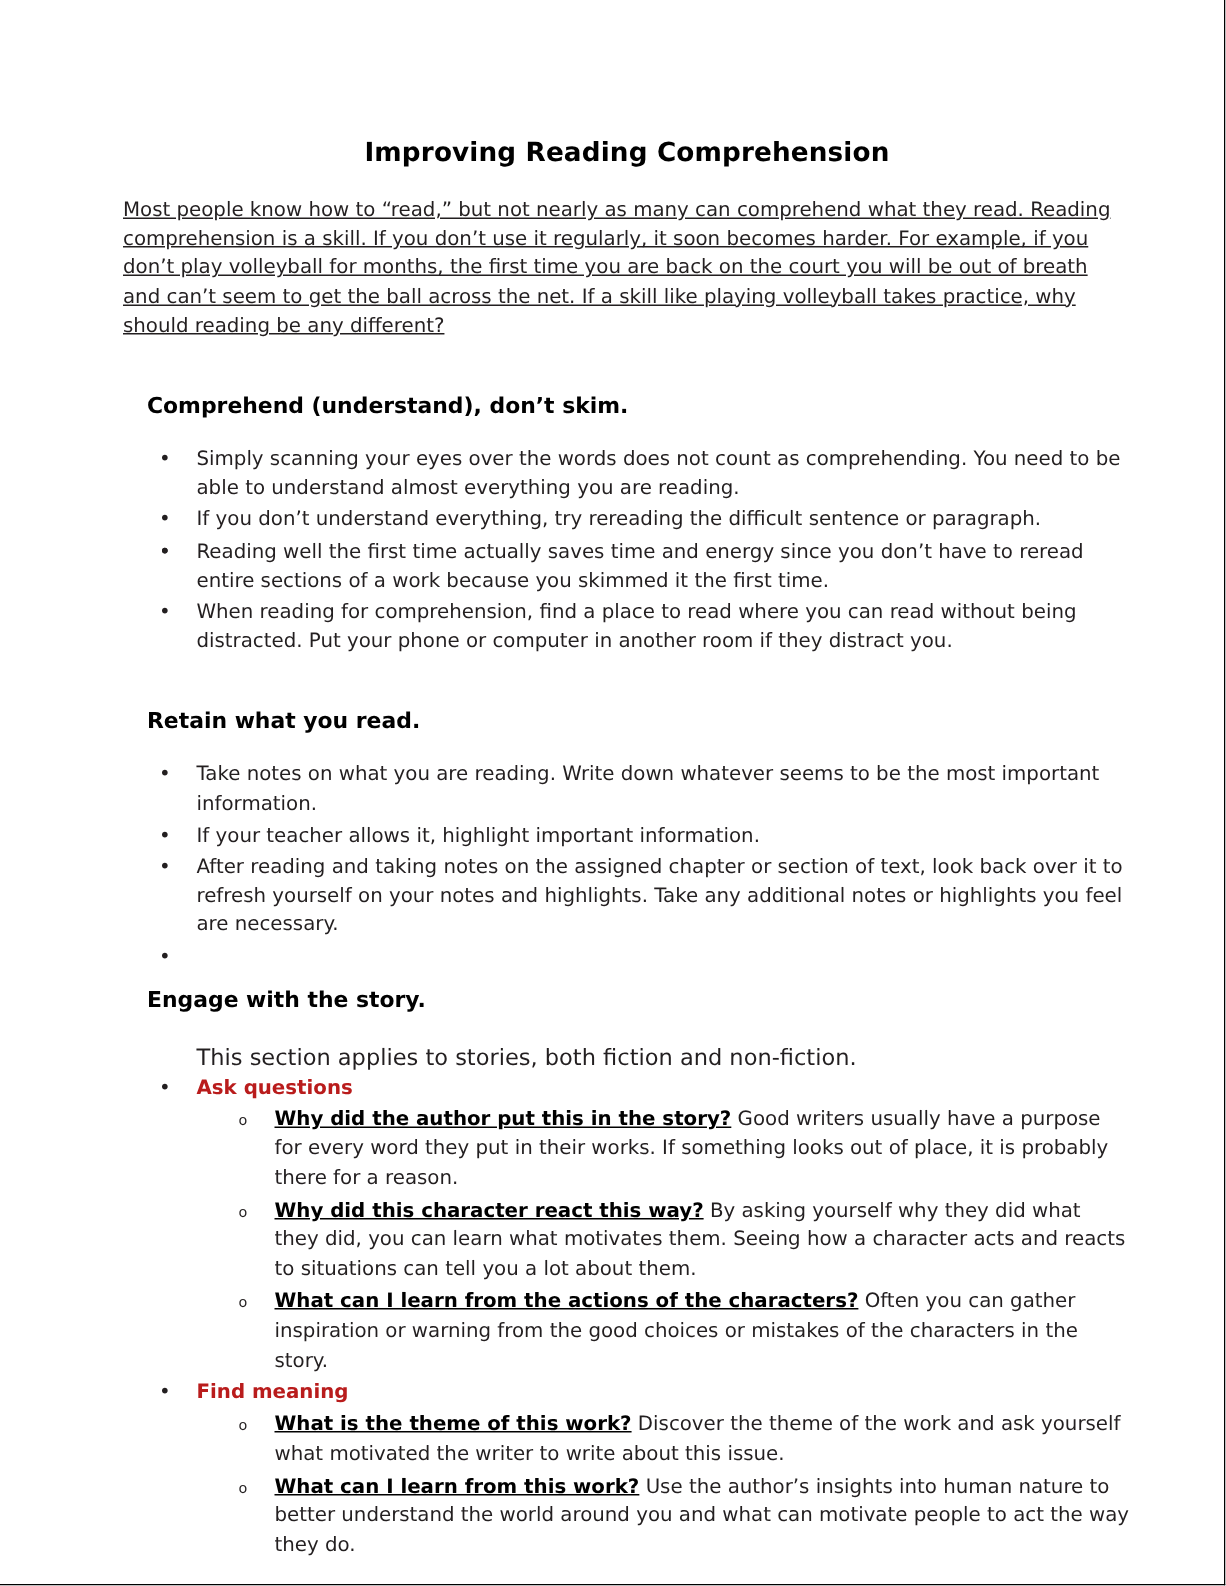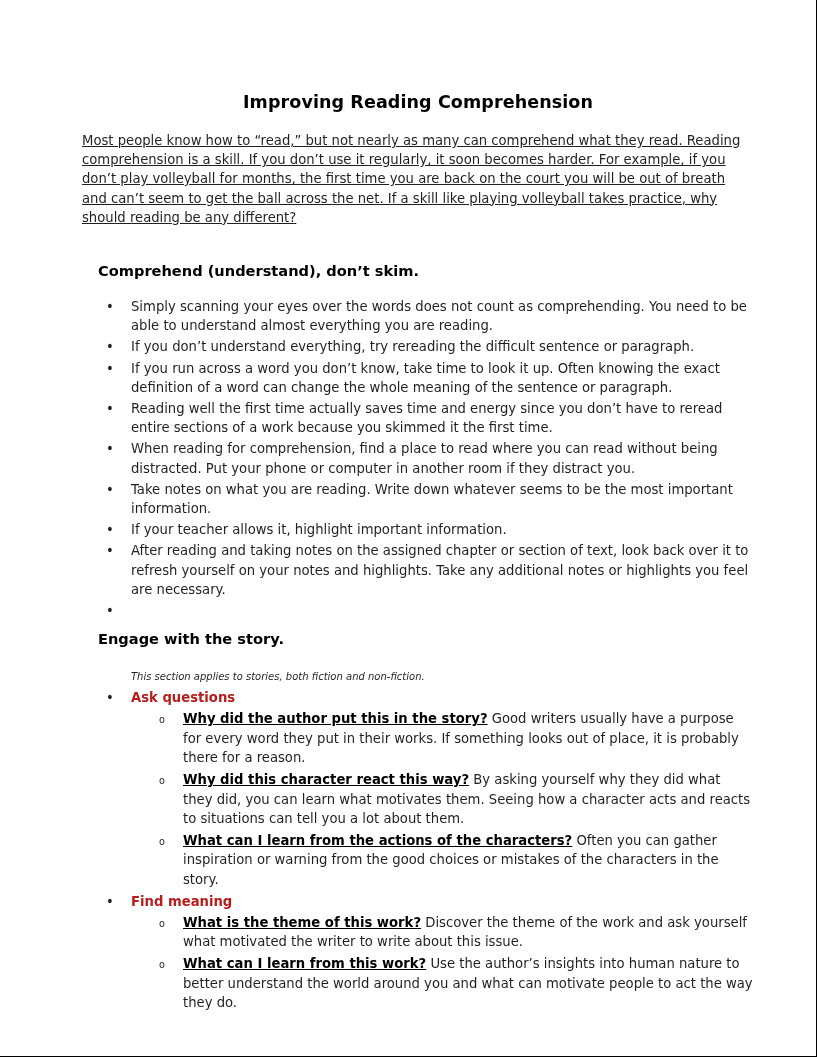--- a/index.html
+++ b/index.html
@@ -73,22 +73,21 @@
     top: 0;
     font-size: 13.2px;
     line-height: 19.2px;
   }
   .lead {
     font-weight: bold;
     color: #000000;
     text-decoration: underline;
   }
   .sub-note {
-    font-size: 10px;
-    font-style: italic;
+    font-size: 15px;
     line-height: 18px;
     padding-left: 49px;
     margin: 0;
     padding-top: 3px;
   }
   li.bold-item > .item-text {
     font-weight: bold;
     color: #b91c1c;
   }
   ul.lvl2 {
@@ -129,32 +128,32 @@
       <li>
         <span class="bullet">•</span>
         <span class="item-text">Simply scanning your eyes over the words does not count as comprehending. You need to be able to understand almost everything you are reading.</span>
       </li>
       <li>
         <span class="bullet">•</span>
         <span class="item-text">If you don’t understand everything, try rereading the difficult sentence or paragraph.</span>
       </li>
       <li>
         <span class="bullet">•</span>
-        <span class="item-text">If you run across a word you don’t know, take time to look it up. Often knowing the exact definition of a word can change the whole meaning of the sentence or paragraph.</span>
       </li>
       <li>
         <span class="bullet">•</span>
         <span class="item-text">Reading well the first time actually saves time and energy since you don’t have to reread entire sections of a work because you skimmed it the first time.</span>
       </li>
       <li>
         <span class="bullet">•</span>
         <span class="item-text">When reading for comprehension, find a place to read where you can read without being distracted. Put your phone or computer in another room if they distract you.</span>
       </li>
     </ul>
 
+    <h2 class="section-head">Retain what you read.</h2>
     <ul class="lvl1">
       <li>
         <span class="bullet">•</span>
         <span class="item-text">Take notes on what you are reading. Write down whatever seems to be the most important information.</span>
       </li>
       <li>
         <span class="bullet">•</span>
         <span class="item-text">If your teacher allows it, highlight important information.</span>
       </li>
       <li>

